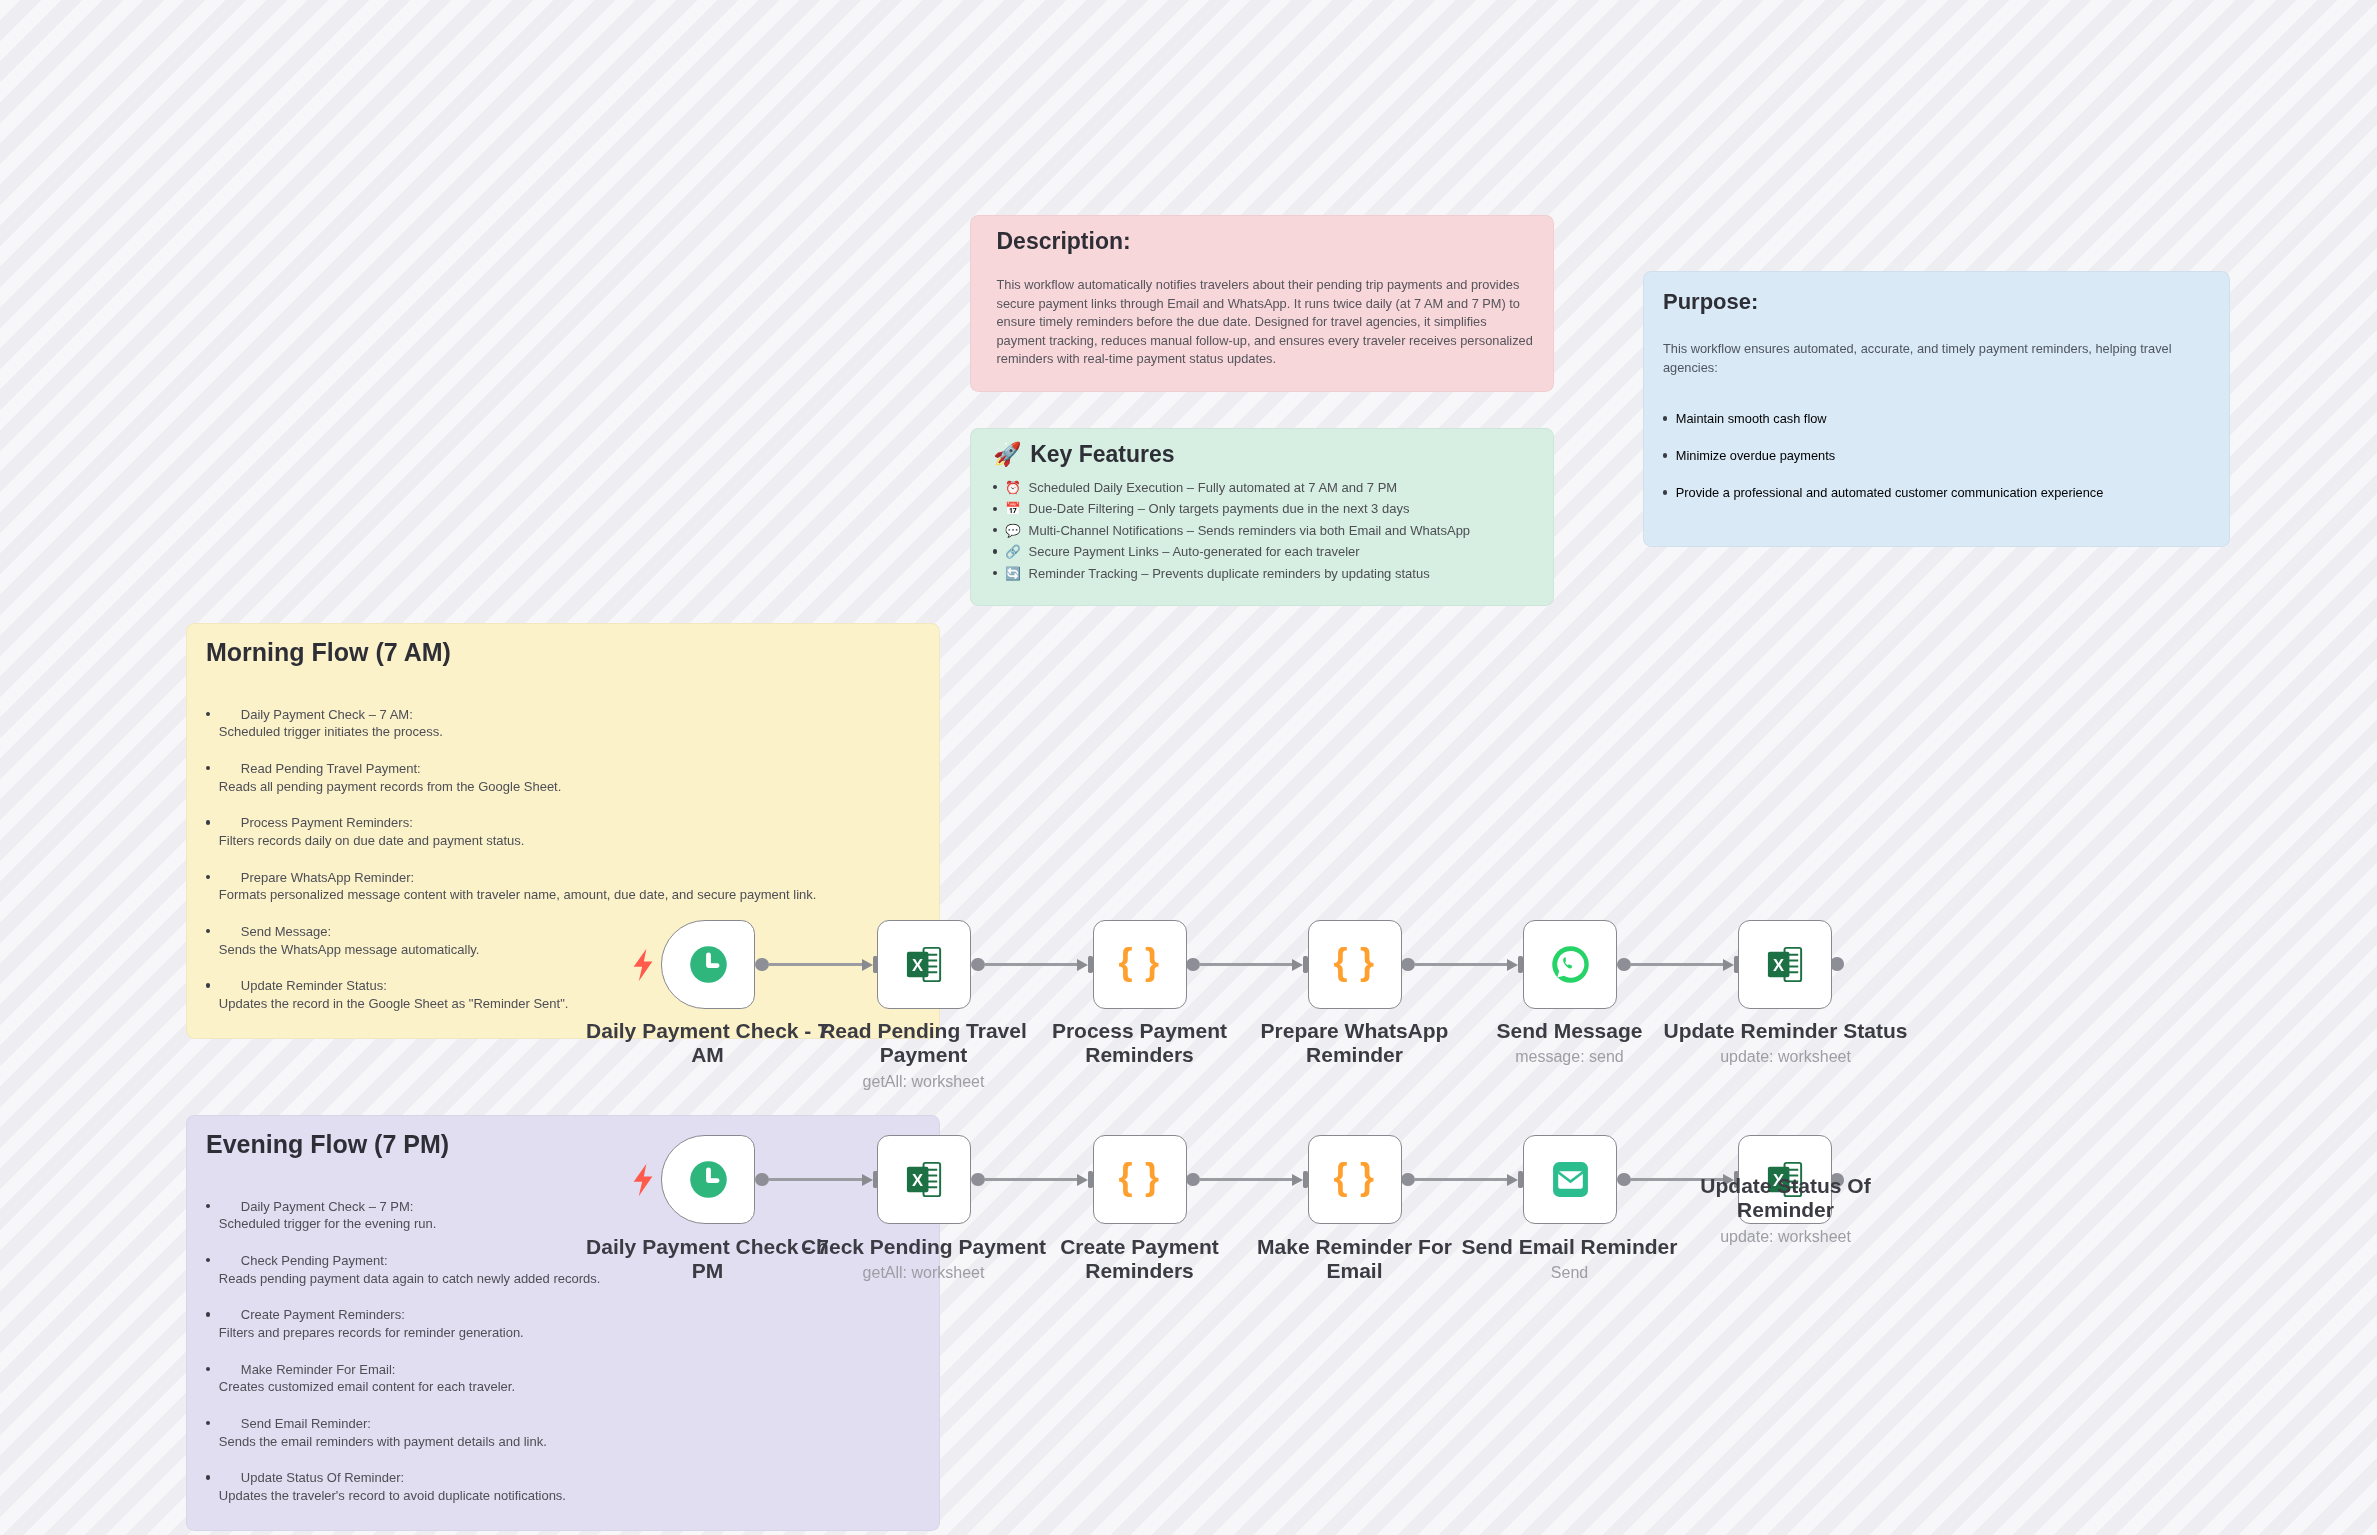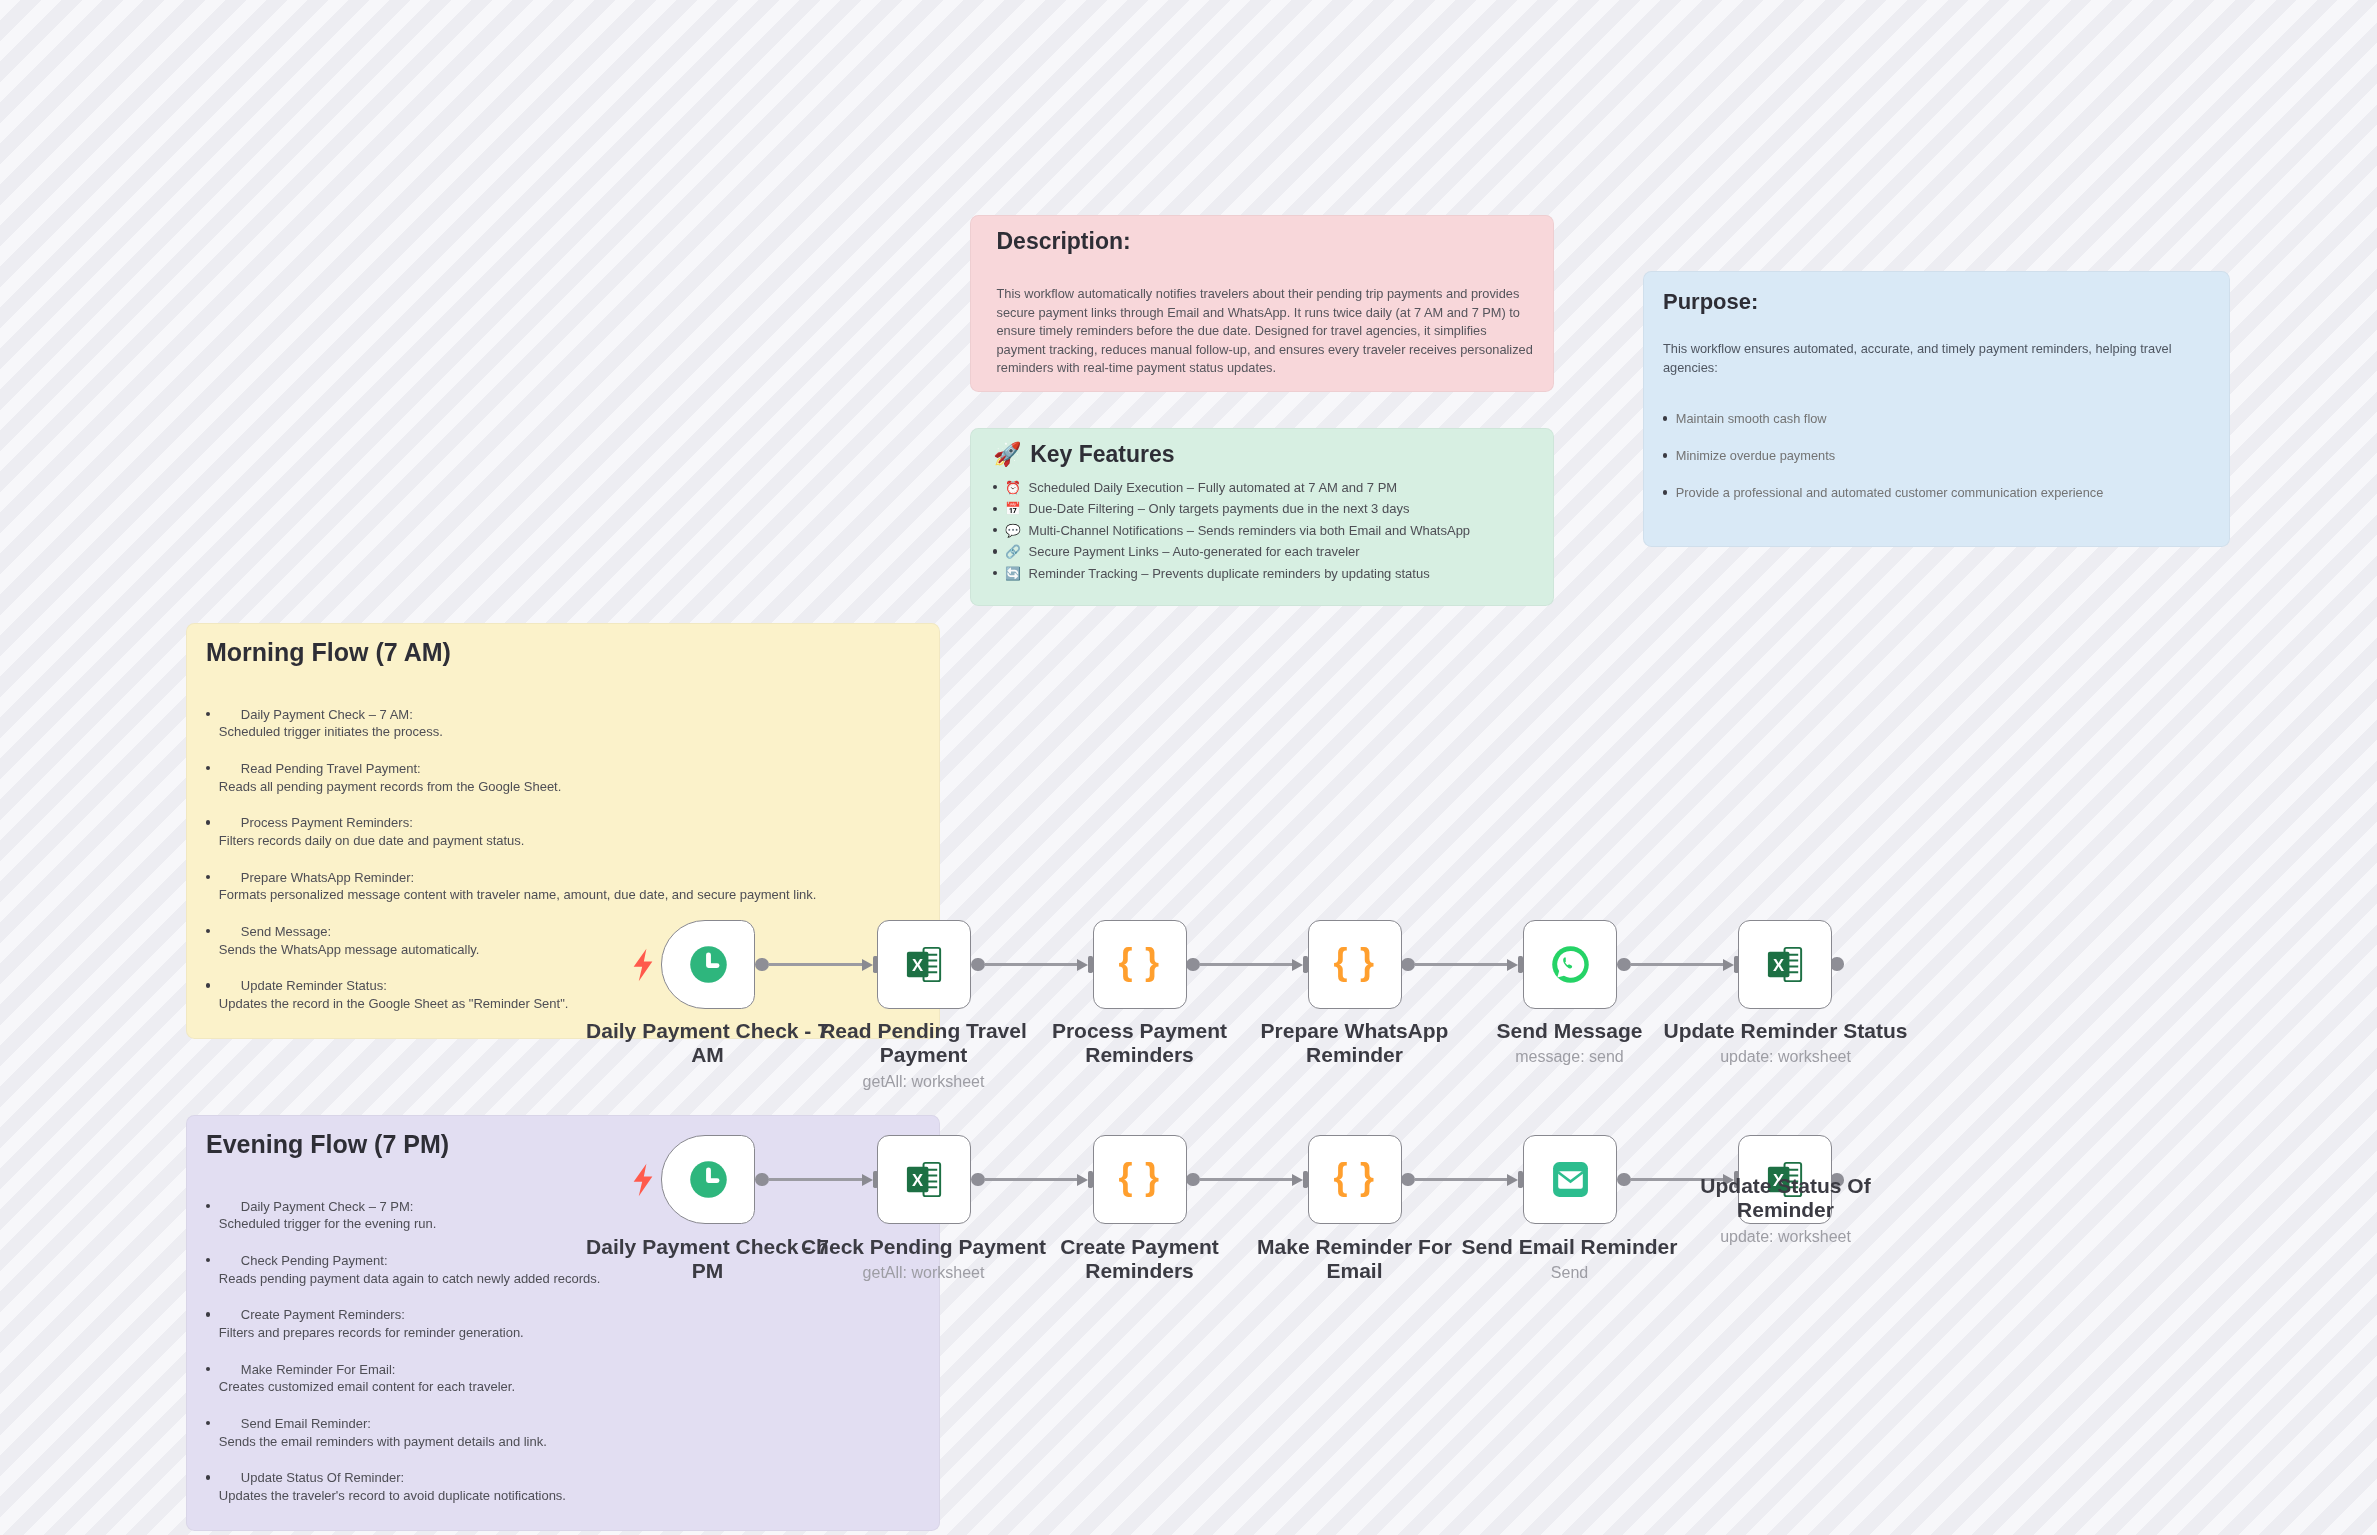--- a/index.html
+++ b/index.html
@@ -10,31 +10,31 @@
   }
   .canvas{
     position:relative;width:2377px;height:1536px;
     background:repeating-linear-gradient(135deg,#f7f7fa 0px,#f7f7fa 14.5px,#ededf2 14.5px,#ededf2 29px);
   }
   
   .note{position:absolute;border-radius:8.5px;box-sizing:border-box;border:0.9px solid rgba(0,0,0,.04);}
   .note-title{font-weight:700;color:#2e2e36;}
   .note-body{color:#55555c;}
   .note-desc{left:970px;top:215px;width:584px;height:177px;background:#f8d7da;padding:12px 25.5px;}
-  .note-desc .note-title{font-size:23px;margin-bottom:30px;}
+  .note-desc .note-title{font-size:23px;margin-bottom:21px;}
   .note-desc .note-body{font-size:12.8px;line-height:1.45;width:541px;}
   .note-feat{left:970px;top:428px;width:584px;height:178px;background:#d7efe2;padding:12px 22px;}
   .note-feat .note-title{font-size:23px;margin-bottom:12px;display:flex;align-items:center;gap:8.5px;}
   .feat-item{display:flex;align-items:baseline;gap:7.7px;font-size:13px;color:#4e4e55;margin-bottom:6.4px;}
   .bullet{width:4.3px;height:4.3px;border-radius:50%;background:#3b3b43;flex:0 0 4.3px;position:relative;top:-2.6px;}
   .feat-emoji{font-size:12.8px;}
   .note-purpose{left:1643px;top:271px;width:587px;height:276px;background:#d9e9f6;padding:17px 19px;}
   .note-purpose .note-title{font-size:22px;margin-bottom:24px;}
   .note-purpose .intro{font-size:12.8px;line-height:1.5;color:#4e5560;width:536px;margin-bottom:34px;}
-  .p-item{display:flex;align-items:baseline;gap:8.5px;font-size:12.8px;color:#737373;margin-bottom:22px;}
+  .p-item{display:flex;align-items:baseline;gap:8.5px;font-size:12.8px;color:#000000;margin-bottom:22px;}
   .note-flow{width:754px;height:416px;padding:13.6px 19px;}
   .note-flow .note-title{font-size:25px;margin-bottom:39px;}
   .note-morning{left:186px;top:623px;background:#fbf2ca;}
   .note-evening{left:186px;top:1115px;background:#e2def2;}
   .f-item{display:flex;align-items:baseline;gap:8.5px;margin-bottom:19px;font-size:13px;color:#4e4e55;line-height:1.36;}
   .f-name{font-weight:500;padding-left:22px;}
   .f-desc{font-weight:400;}
   
   .node-box{
     position:absolute;width:94px;height:89px;background:#fff;

